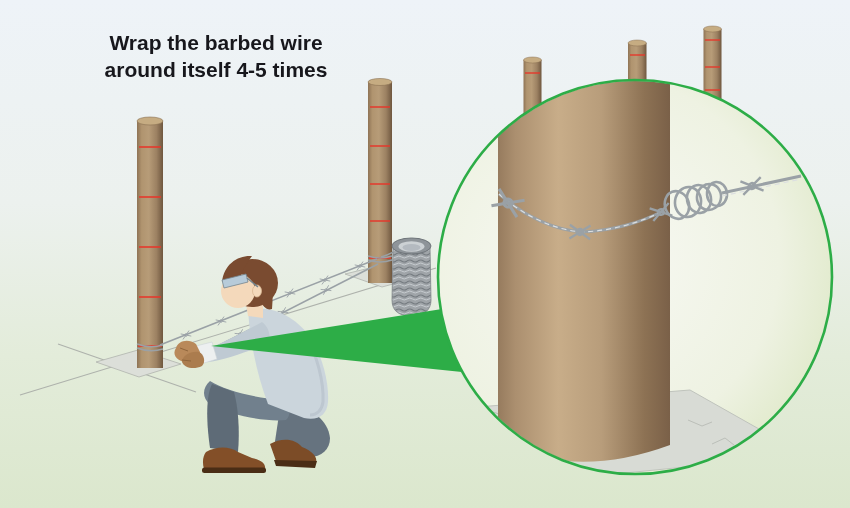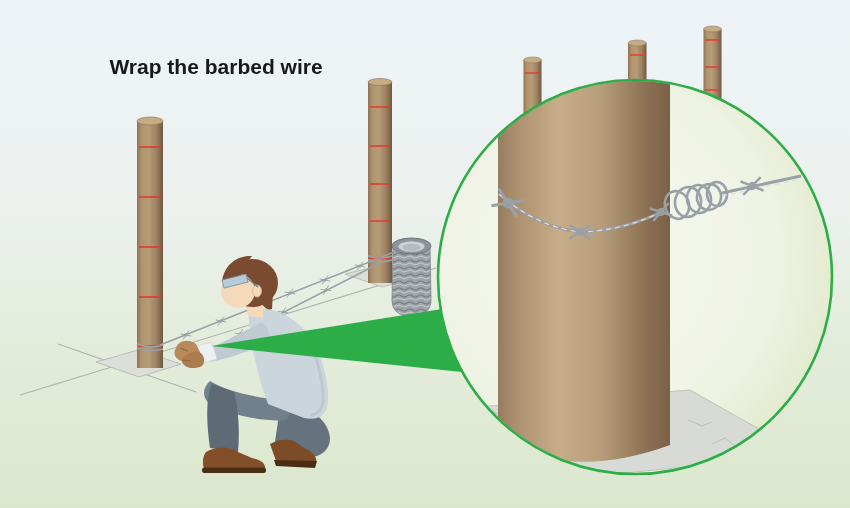--- a/index.html
+++ b/index.html
@@ -5,21 +5,21 @@
   html,body{margin:0;padding:0;background:#ffffff;}
   .canvas{
     position:relative;
     width:850px;height:508px;
     overflow:hidden;
     background:linear-gradient(180deg,#eef3f8 0%,#ecf1ee 40%,#e3ecda 70%,#dbe7cd 100%);
     font-family:"Liberation Sans", sans-serif;
   }
   .scene-svg{position:absolute;left:0;top:0;display:block;}
   .headline{
-    position:absolute;left:84px;top:54px;width:264px;
+    position:absolute;left:84px;top:30px;width:264px;
     text-align:center;
     font-size:21px;font-weight:700;line-height:1.28;
     color:#17171c;
   }
   .headline div{white-space:nowrap;}
 </style>
 </head>
 <body>
 
 <div class="canvas">
@@ -196,15 +196,16 @@
             <use href="#barb" transform="translate(752,186) rotate(-12) scale(1.15)"></use>
           </g>
         </g>
       </g>
       <circle cx="635" cy="277" r="197" fill="none" stroke-width="2.6" stroke="#2dad47"></circle>
     </g>
   </svg>
 
   <div class="headline">
     <div>Wrap the barbed wire</div>
+    <div>around itself 4-5 times</div>
   </div>
 
 </div>
 
 </body></html>

